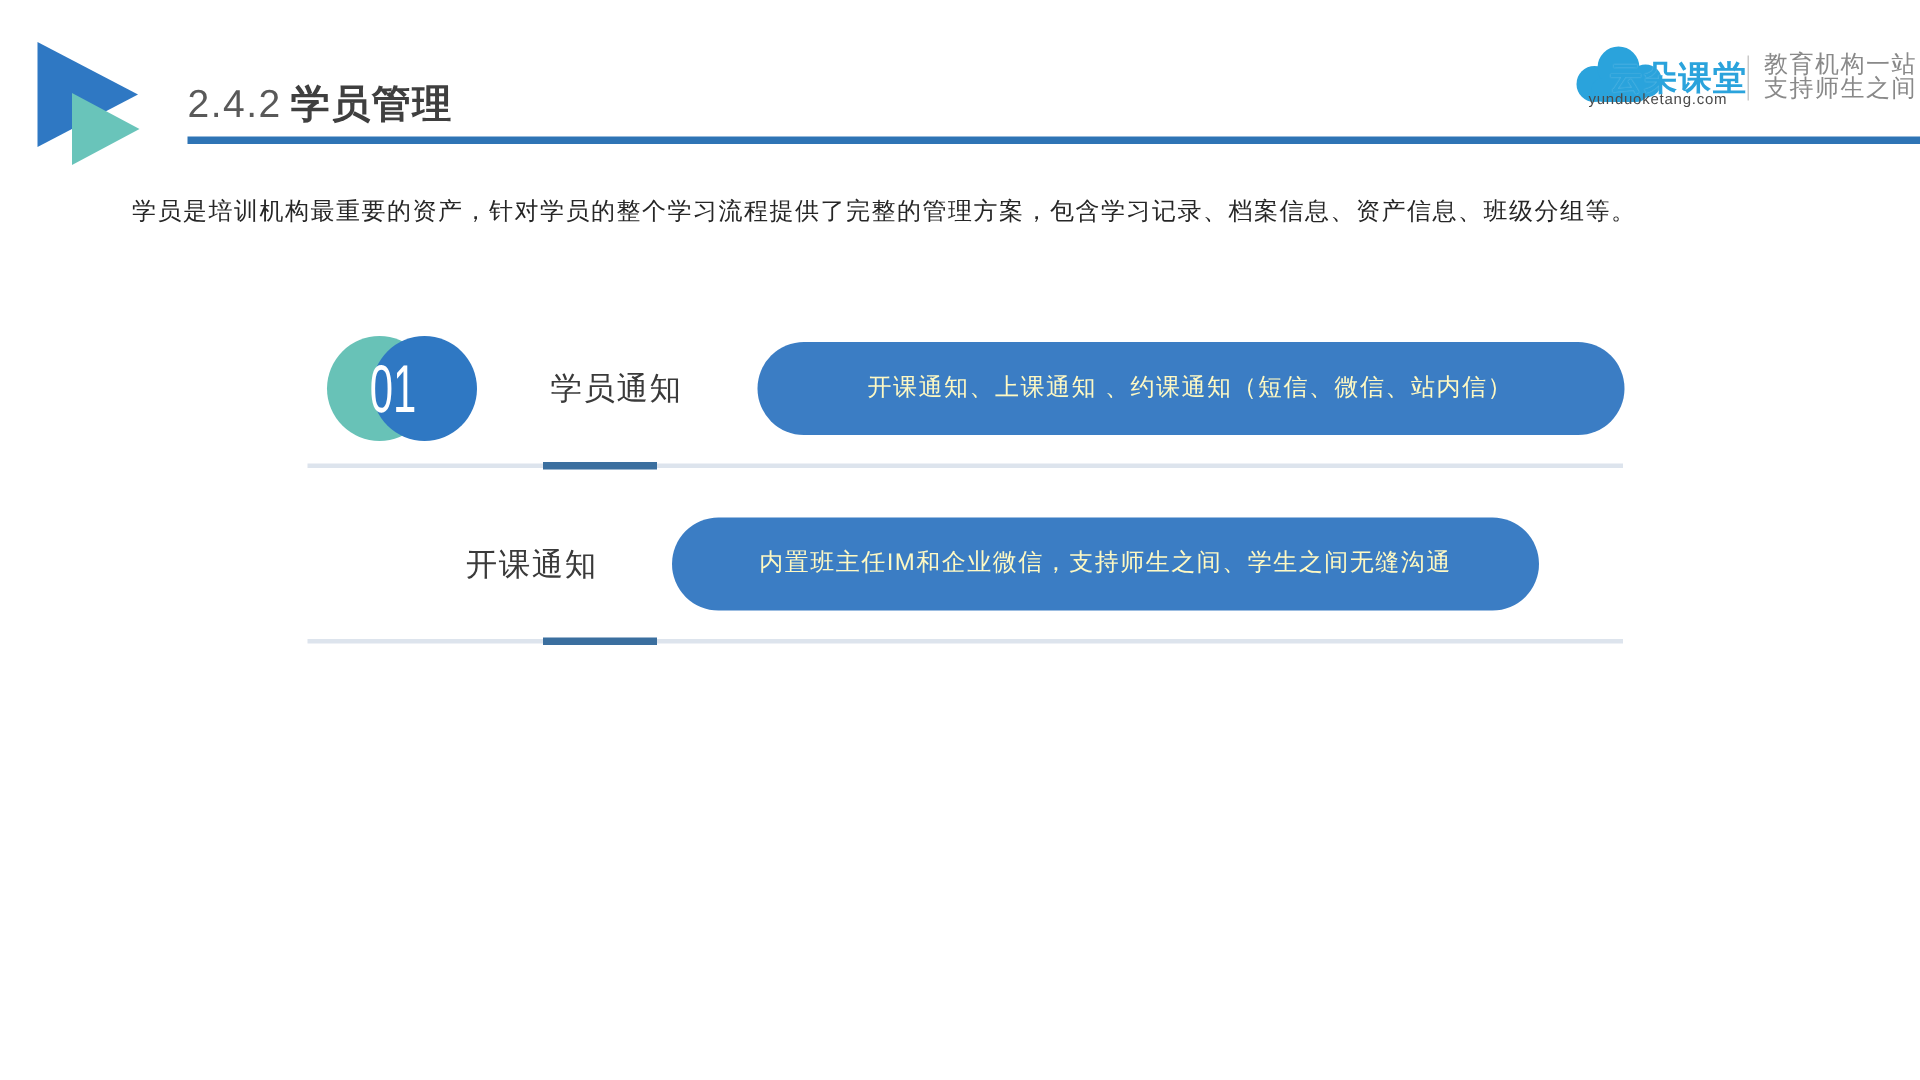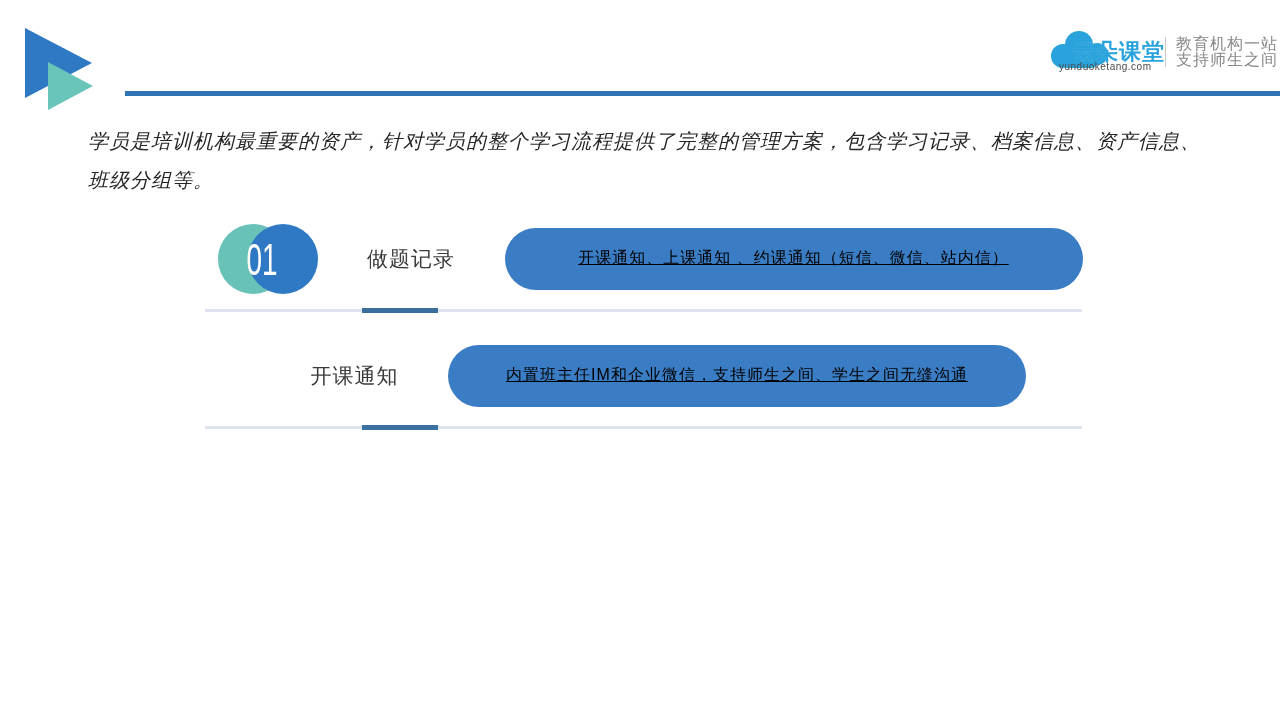--- a/index.html
+++ b/index.html
@@ -42,21 +42,21 @@
   .logo-domain {
     position: absolute; left: 8px; top: 33px;
     font-size: 10px; color: #4a4a4a; letter-spacing: .5px; white-space: nowrap;
   }
   .logo-divider { width: 1px; height: 30px; background: #c9c9c9; margin: 0 10px 0 12px; }
   .logo-tagline { font-size: 16px; color: #898989; line-height: 16px; letter-spacing: 1px; }
 
   
   .intro {
     position: absolute; left: 88px; top: 122px; width: 1130px;
-    font-size: 20px; line-height: 39px; color: #262626; letter-spacing: 1px; font-style: italic;
+    font-size: 16px; line-height: 39px; color: #262626; letter-spacing: 1px;
   }
 
   
   .rows { position: absolute; left: 205px; top: 200px; width: 877px; }
   .feature-row { position: relative; height: 117px; display: flex; align-items: center; justify-content: center; }
 
   .badge { position: relative; width: 100px; height: 72px; margin-left: 13px; flex: none; }
   .badge .circle { position: absolute; top: 1px; width: 70px; height: 70px; border-radius: 50%; }
   .badge .circle.teal { left: 0;  background: #68c2b7; z-index: 1; }
   .badge .circle.blue { left: 30px; background: #2f78c3; z-index: 2; }
@@ -68,21 +68,21 @@
 
   .row-label {
     width: 187px; flex: none; text-align: center;
     font-size: 21px; color: #3a3a3a; letter-spacing: 1px;
   }
 
   .pill {
     width: 578px; height: 62px; flex: none;
     background: #3b7dc4; border-radius: 31px;
     display: flex; align-items: center; justify-content: center;
-    color: #000000; font-size: 16px; letter-spacing: 1px; text-align: center; text-decoration: underline;
+    color: #fef9c3; font-size: 16px; letter-spacing: 1px; text-align: center;
   }
 
   .row-divider {
     position: absolute; left: 0; bottom: 5px;
     width: 877px; height: 3px; background: #dde4ed;
   }
   .row-divider .accent {
     position: absolute; left: 157px; top: -1px;
     width: 76px; height: 5px; background: #3b6f9f;
   }
@@ -90,20 +90,23 @@
 </head>
 <body>
 
 <div class="slide">
 
   <svg class="deco-triangles" width="80" height="95" viewBox="0 0 80 95">
     <polygon points="7,8 7,78 74,43" fill="#2f78c3"></polygon>
     <polygon points="30,42 30,90 75,66" fill="#69c4ba"></polygon>
   </svg>
 
+  <div class="title-wrap">
+    <span class="section-number">2.4.2</span><span class="section-title">学员管理</span>
+  </div>
   <div class="title-underline"></div>
 
   <div class="logo">
     <div class="logo-mark">
       <svg class="cloud-icon" width="64" height="42" viewBox="0 0 64 42">
         <g fill="#2aa3dc">
           <circle cx="14" cy="26" r="12"></circle>
           <circle cx="30" cy="15" r="14"></circle>
           <circle cx="48" cy="24" r="11"></circle>
           <rect x="12" y="22" width="38" height="16" rx="8"></rect>
@@ -122,21 +125,21 @@
   <p class="intro">学员是培训机构最重要的资产，针对学员的整个学习流程提供了完整的管理方案，包含学习记录、档案信息、资产信息、班级分组等。</p>
 
   <div class="rows">
 
     <div class="feature-row">
       <div class="badge">
         <span class="circle teal"></span>
         <span class="circle blue"></span>
         <span class="num">01</span>
       </div>
-      <div class="row-label">做题记录</div>
+      <div class="row-label">学员通知</div>
       <div class="pill">
         <span>开课通知、上课通知 、约课通知（短信、微信、站内信）</span>
       </div>
       <div class="row-divider">
         <span class="accent"></span>
       </div>
     </div>
 
 
 

